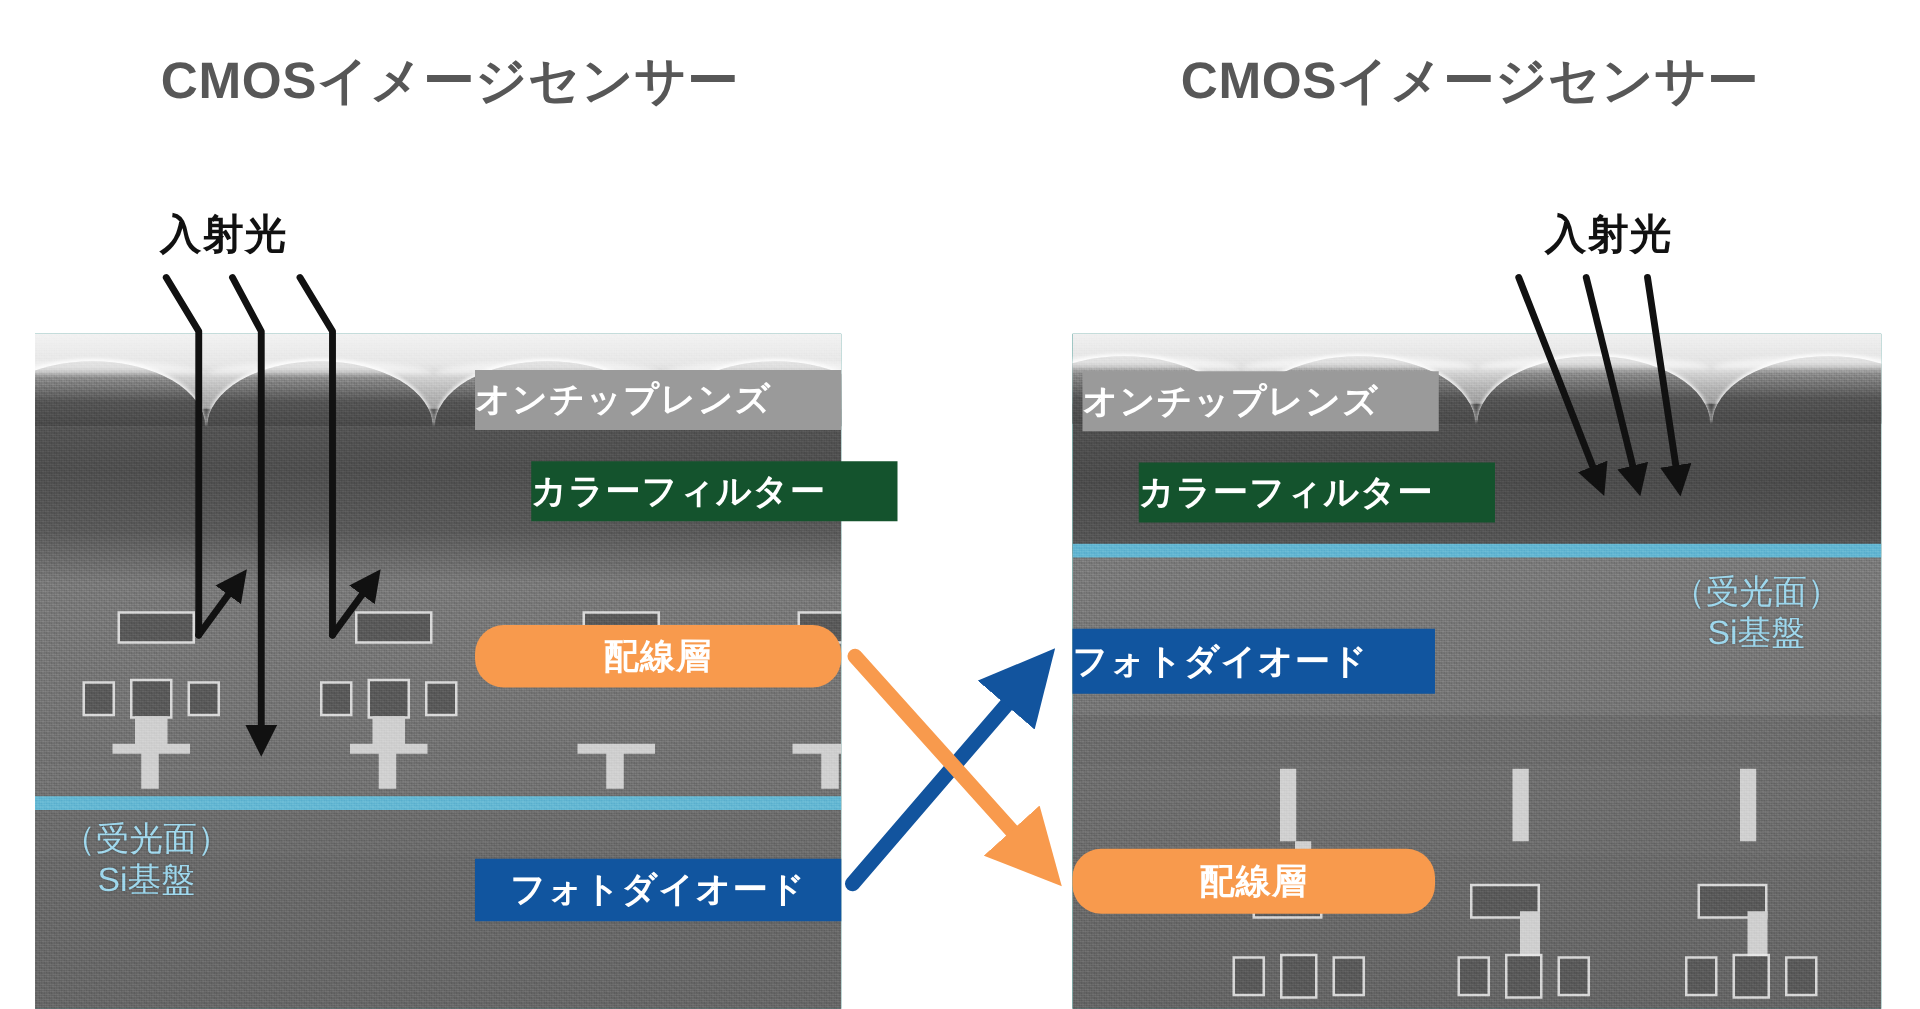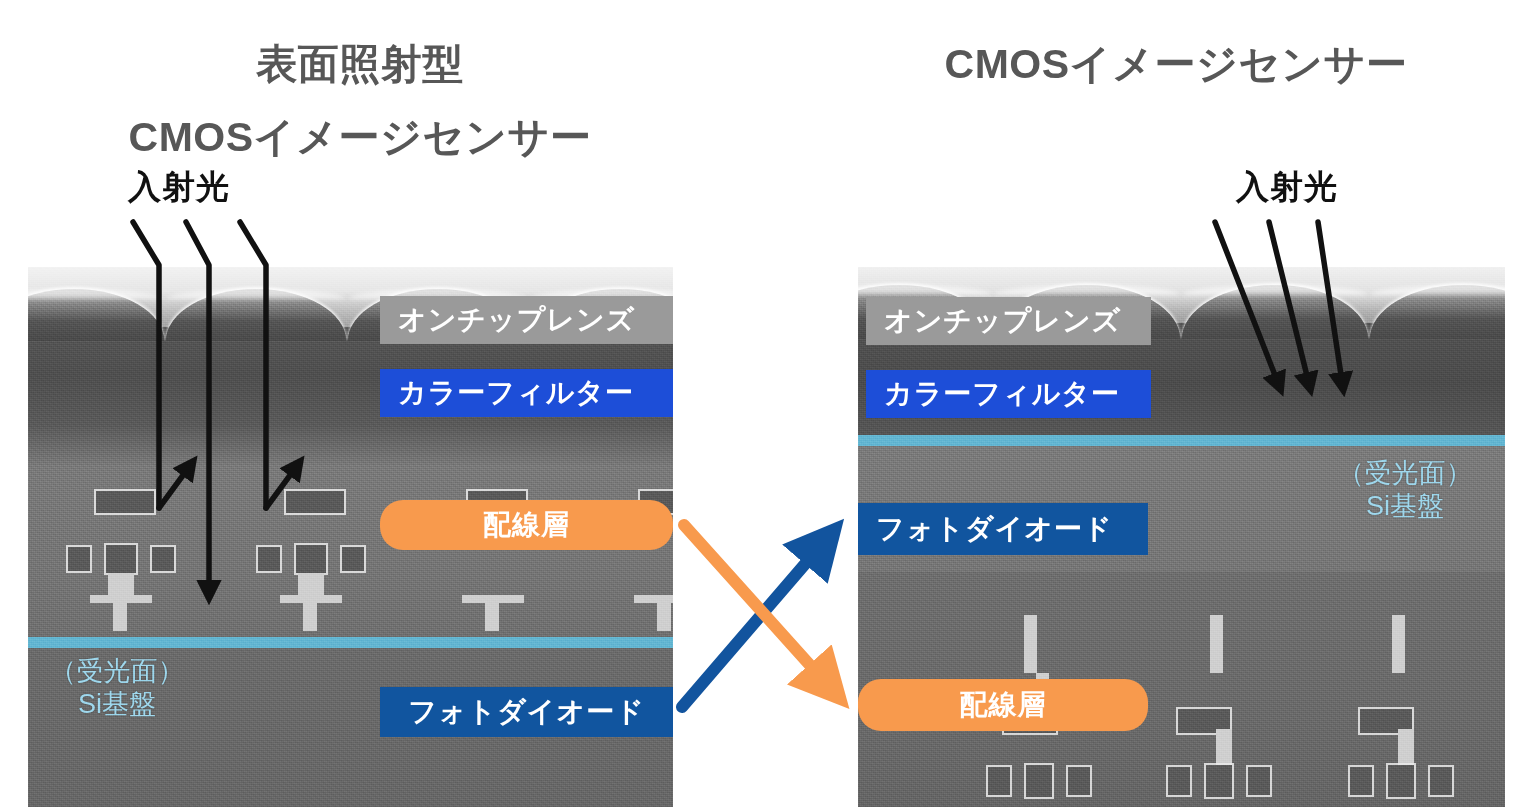--- a/index.html
+++ b/index.html
@@ -72,36 +72,35 @@
     text-align:center;white-space:pre-line;text-shadow:0 0 2px rgba(0,0,0,.35);
   }
 
   
   .chip{
     position:absolute;display:flex;align-items:center;
     color:#ffffff;font-weight:bold;font-size:28px;letter-spacing:1px;
     box-sizing:border-box;
   }
   .chip.center{justify-content:center;}
-  .chip.left{justify-content:flex-start;padding-left:18px;}
+  .chip.left{justify-content:flex-start;}
   .chip.lens-chip  {background:#9a9a9a;}
-  .chip.filter-chip{background:#1d4ed8;}
+  .chip.filter-chip{background:#14532d;margin-left:45px;}
   .chip.wiring-chip{background:#f89a4d;border-radius:23px;}
   .chip.pd-chip    {background:#11559f;}
 
   
   svg.overlay{position:absolute;left:0;top:0;width:1536px;height:807px;pointer-events:none;}
 </style>
 </head>
 <body>
 
 <div class="stage">
 
   <div class="title" id="title-left">
-    <span class="l1">表面照射型</span>
     <span class="l2">CMOSイメージセンサー</span>
   </div>
   <div class="title" id="title-right">
     <span class="l2">CMOSイメージセンサー</span>
   </div>
 
   <div class="light-caption" id="light-caption-left">入射光</div>
   <div class="light-caption" id="light-caption-right">入射光</div>
 
   <div class="panel" id="panel-left">

